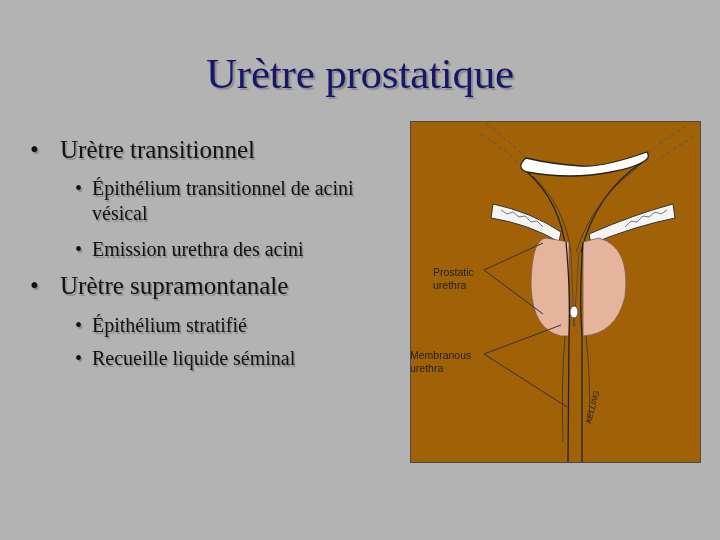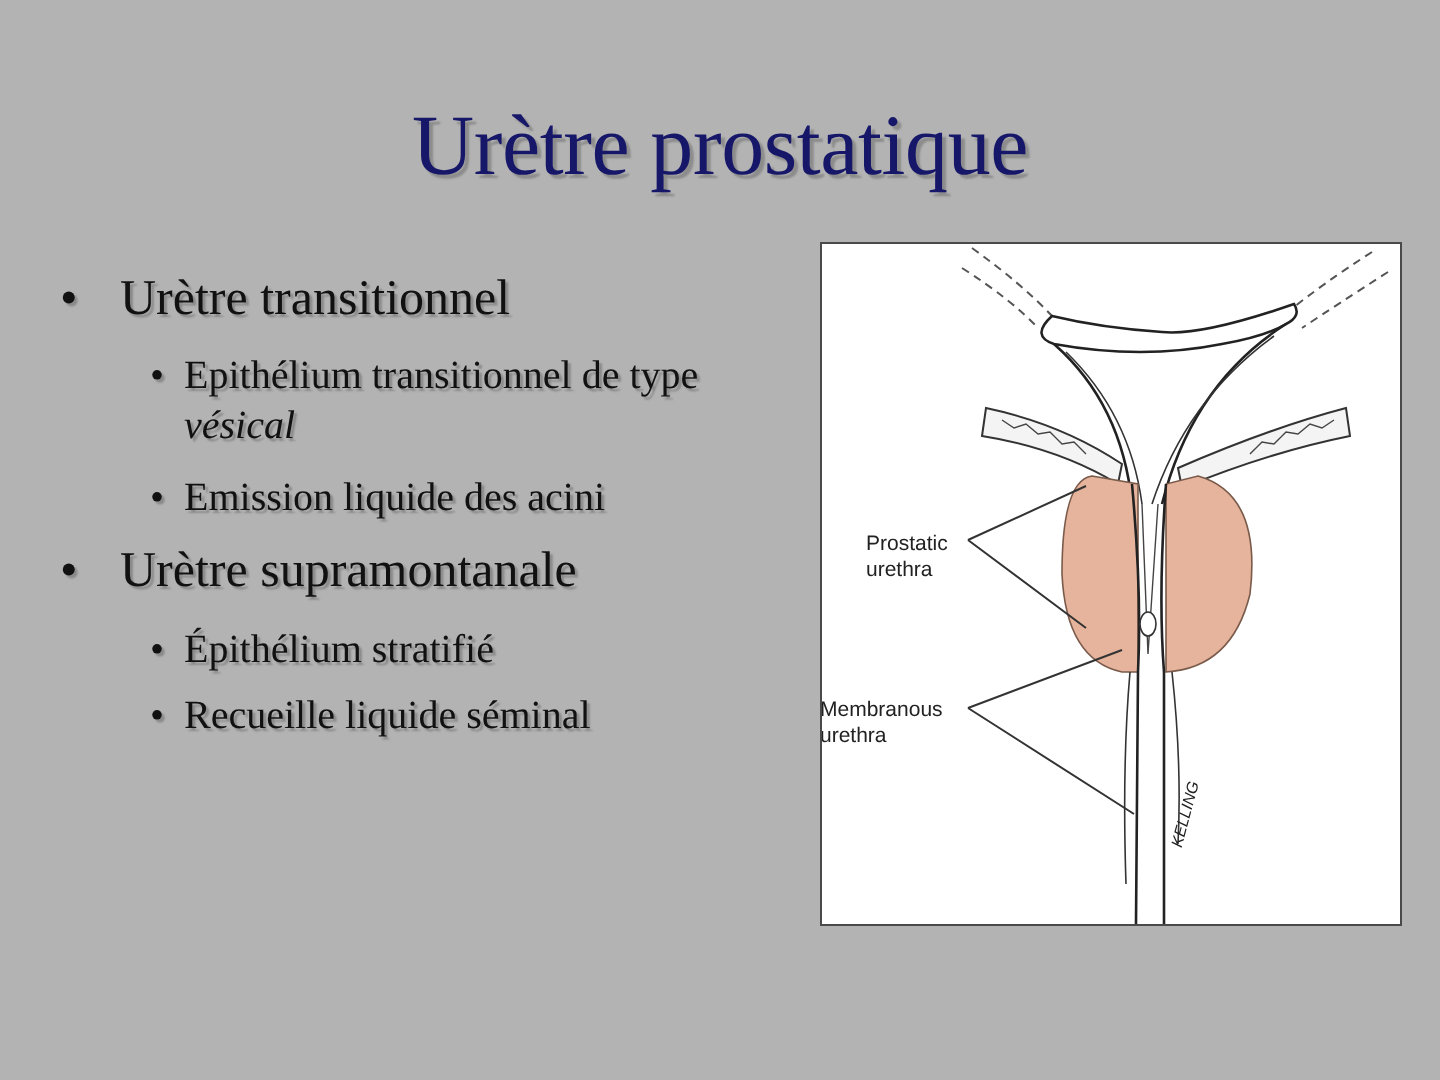--- a/index.html
+++ b/index.html
@@ -4,40 +4,40 @@
 <style>
   html, body { margin:0; padding:0; }
   body { width:720px; height:540px; background:#b3b3b3; position:relative; overflow:hidden;
          font-family:"Liberation Serif","DejaVu Serif",serif; }
   .title { position:absolute; left:0; top:38px; width:720px; text-align:center;
            font-size:43px; color:#17176a; text-shadow:2px 2px 1px #8c8c8c; letter-spacing:-0.2px;margin-top:11px; }
   .bullets { position:absolute; left:0; top:0; }
   .l1 { position:absolute; font-size:25px; color:#111; text-shadow:1.5px 1.5px 1px #8a8a8a; white-space:nowrap; }
   .l2 { position:absolute; font-size:20px; color:#111; text-shadow:1.5px 1.5px 1px #8a8a8a; white-space:nowrap; line-height:24px; }
   .dot { position:absolute; }
-  .figure { position:absolute; left:410px; top:121px; width:289px; height:340px; background:#ffffff;
+  .figure { position:absolute; left:410px; top:121px; width:289px; height:340px; background:#a16207;
             border:1.5px solid #4a4a4a; overflow:hidden; }
   .figure svg { position:absolute; left:0; top:0; }
   .lbl { position:absolute; font-family:"Liberation Sans","DejaVu Sans",sans-serif; font-size:10.5px; color:#222; line-height:12px; }
 </style>
 </head>
 <body>
 
 <div class="title">Urètre prostatique</div>
 
 <div class="bullets">
   <span class="l1 dot" style="left:30px;top:136px;">•</span>
   <span class="l1" style="left:60px;top:136px;">Urètre transitionnel</span>
 
   <span class="l2 dot" style="left:75px;top:176px;">•</span>
-  <span class="l2" style="left:92px;top:176px;">Epithélium transitionnel de type</span>
-  <span class="l2" style="left:92px;top:201px;font-style:italic;">vésical</span>
+  <span class="l2" style="left:92px;top:176px;">Épithélium transitionnel de acini</span>
+  <span class="l2" style="left:92px;top:201px;">vésical</span>
 
   <span class="l2 dot" style="left:75px;top:237px;">•</span>
-  <span class="l2" style="left:92px;top:237px;">Emission liquide des acini</span>
+  <span class="l2" style="left:92px;top:237px;">Emission urethra des acini</span>
 
   <span class="l1 dot" style="left:30px;top:272px;">•</span>
   <span class="l1" style="left:60px;top:272px;">Urètre supramontanale</span>
 
   <span class="l2 dot" style="left:75px;top:313px;">•</span>
   <span class="l2" style="left:92px;top:313px;">Épithélium stratifié</span>
 
   <span class="l2 dot" style="left:75px;top:346px;">•</span>
   <span class="l2" style="left:92px;top:346px;">Recueille liquide séminal</span>
 </div>

